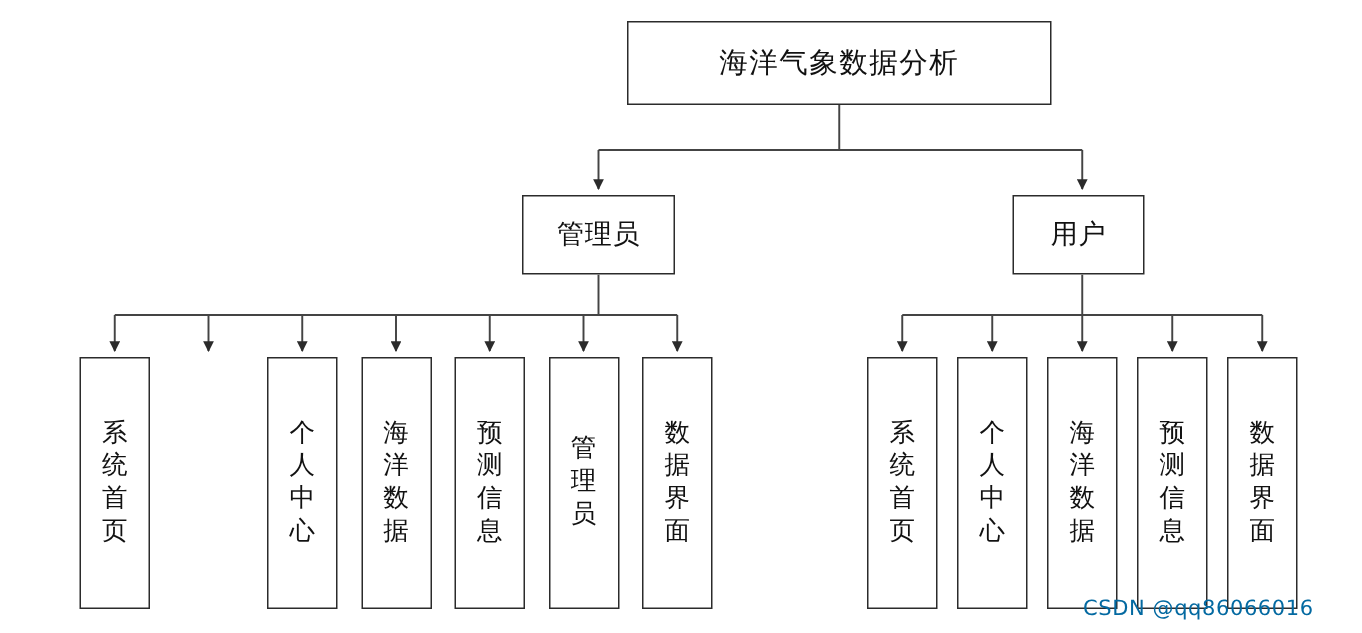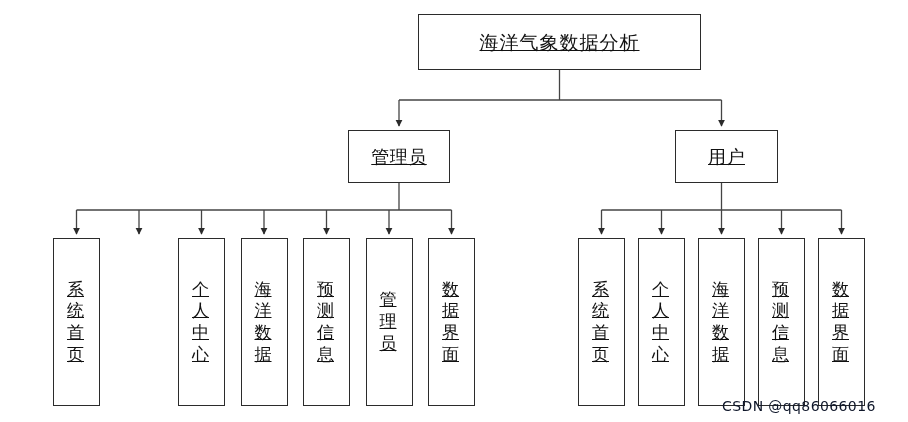--- a/index.html
+++ b/index.html
@@ -30,22 +30,22 @@
     box-sizing: border-box;
     border: 1.4px solid #2b2b2b;
     background: #ffffff;
     display: flex;
     align-items: center;
     justify-content: center;
     color: #111111;
   }
   .node-label {
     display: block;
+    text-align: center;
     line-height: 1.18;
-    text-decoration: underline;
   }
   
   .node.root {
     left: 418px;
     top: 14px;
     width: 283px;
     height: 56px;
   }
   .node.root .node-label {
     font-size: 19px;
@@ -60,41 +60,41 @@
     letter-spacing: 0.5px;
   }
   .node.admin-node {
     left: 348px;
     top: 130px;
     width: 102px;
   }
   .node.user-node {
     left: 675px;
     top: 130px;
-    width: 103px;
+    width: 88px;
   }
   
   .node.leaf {
     top: 238px;
     width: 47px;
     height: 168px;
   }
   .node.leaf .node-label {
     font-size: 17px;
     line-height: 1.28;
     width: 19px;
     word-break: break-all;
     letter-spacing: 0px;
   }
   .watermark {
     position: absolute;
     left: 722px;
     top: 398px;
     font-size: 14px;
-    color: #0f172a;
+    color: #0369a1;
     letter-spacing: 0.4px;
     white-space: nowrap;
     font-family: "DejaVu Sans", "Liberation Sans", sans-serif;
   }
 </style>
 </head>
 <body>
 
 <div id="canvas">
 

